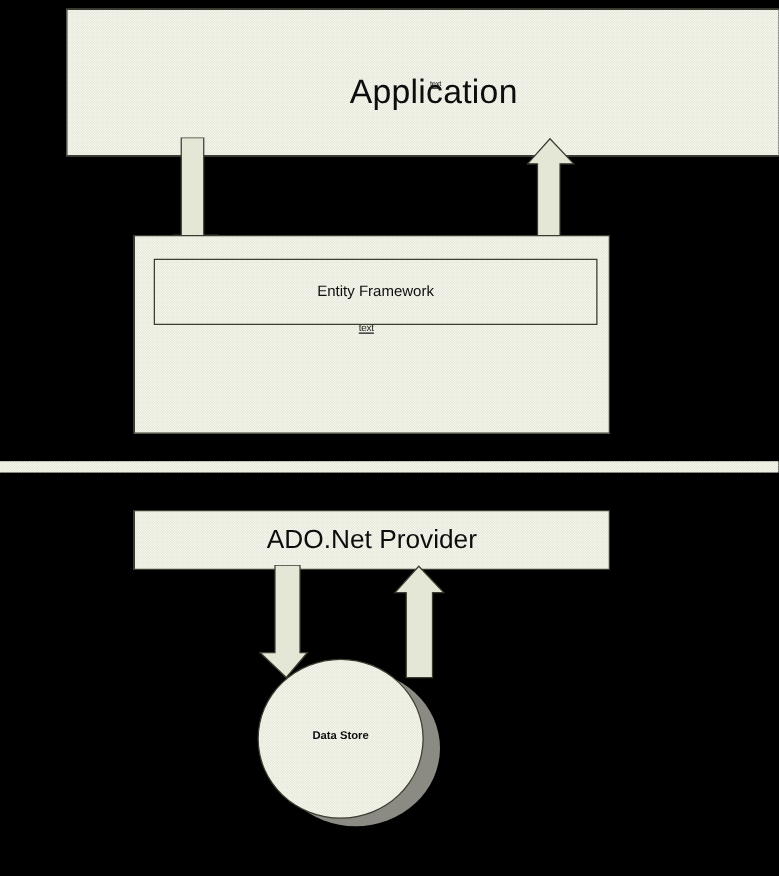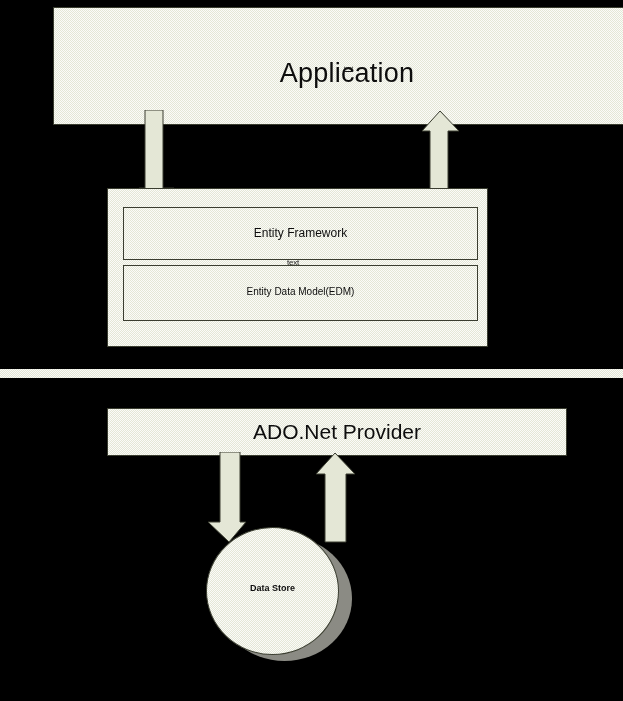--- a/index.html
+++ b/index.html
@@ -113,21 +113,21 @@
     left: 0;
     top: 369px;
     width: 623px;
     height: 9px;
   }
 
   
   #ado-box {
     left: 107px;
     top: 408px;
-    width: 460px;
+    width: 381px;
     height: 48px;
   }
   #ado-label {
     top: 11px;
     font-size: 21px;
   }
 
   
   #ds-shadow {
     position: absolute;
@@ -198,23 +198,20 @@
   </div>
 
   <div class="box fill" id="ef-container"></div>
 
   <div class="box fill" id="ef-box">
     <div class="box-label" id="ef-label">Entity Framework</div>
   </div>
 
   <div class="micro-text" id="micro-mid">text</div>
 
-  <div class="box fill" id="edm-box">
-    <div class="box-label" id="edm-label">Entity Data Model(EDM)</div>
-  </div>
 
   <div class="fill" id="divider"></div>
 
   <div class="box fill" id="ado-box">
     <div class="box-label" id="ado-label">ADO.Net Provider</div>
   </div>
 
   <div class="arrow" id="arrow-ado-to-ds">
     <svg width="40" height="92" viewBox="0 0 40 92" aria-hidden="true">
       <polygon class="shaft-fill" points="13,0 33,0 33,70 39,70 22,90 1,70 13,70"></polygon>

